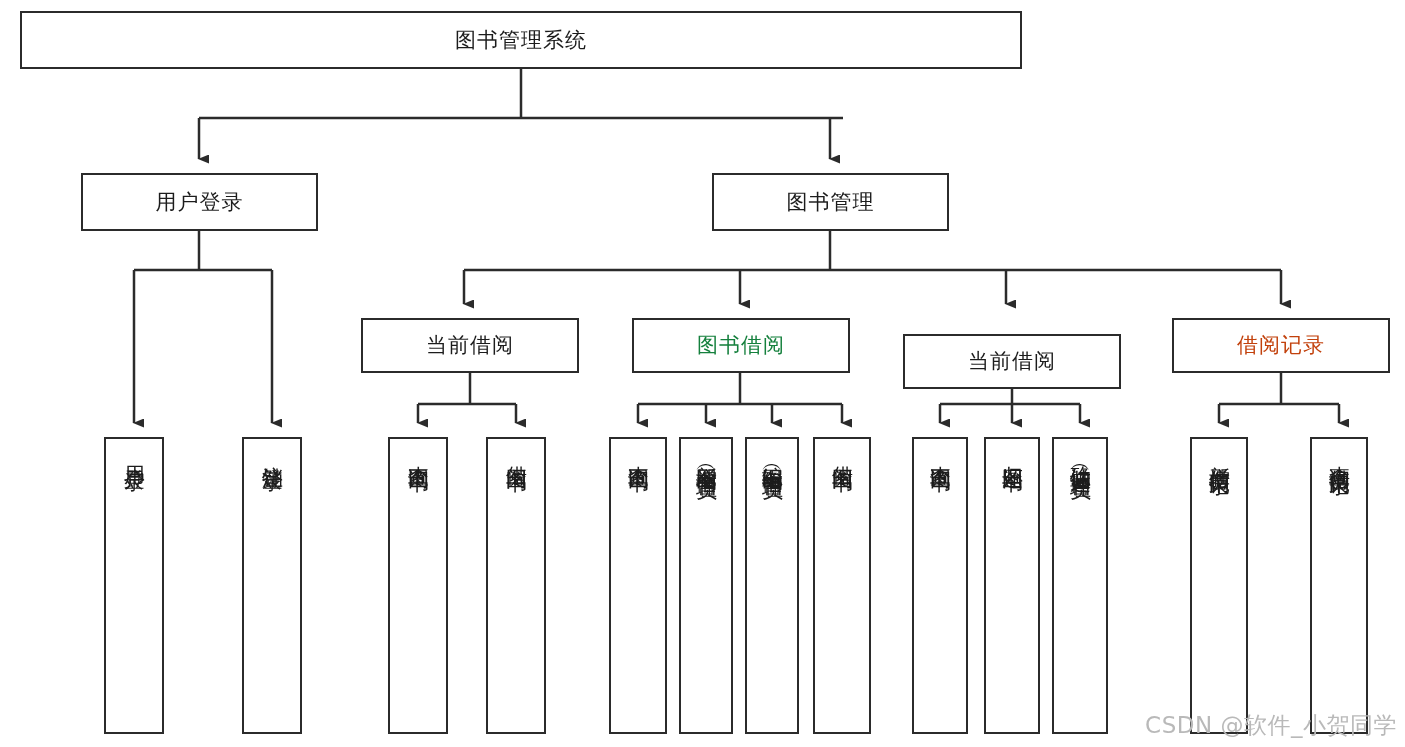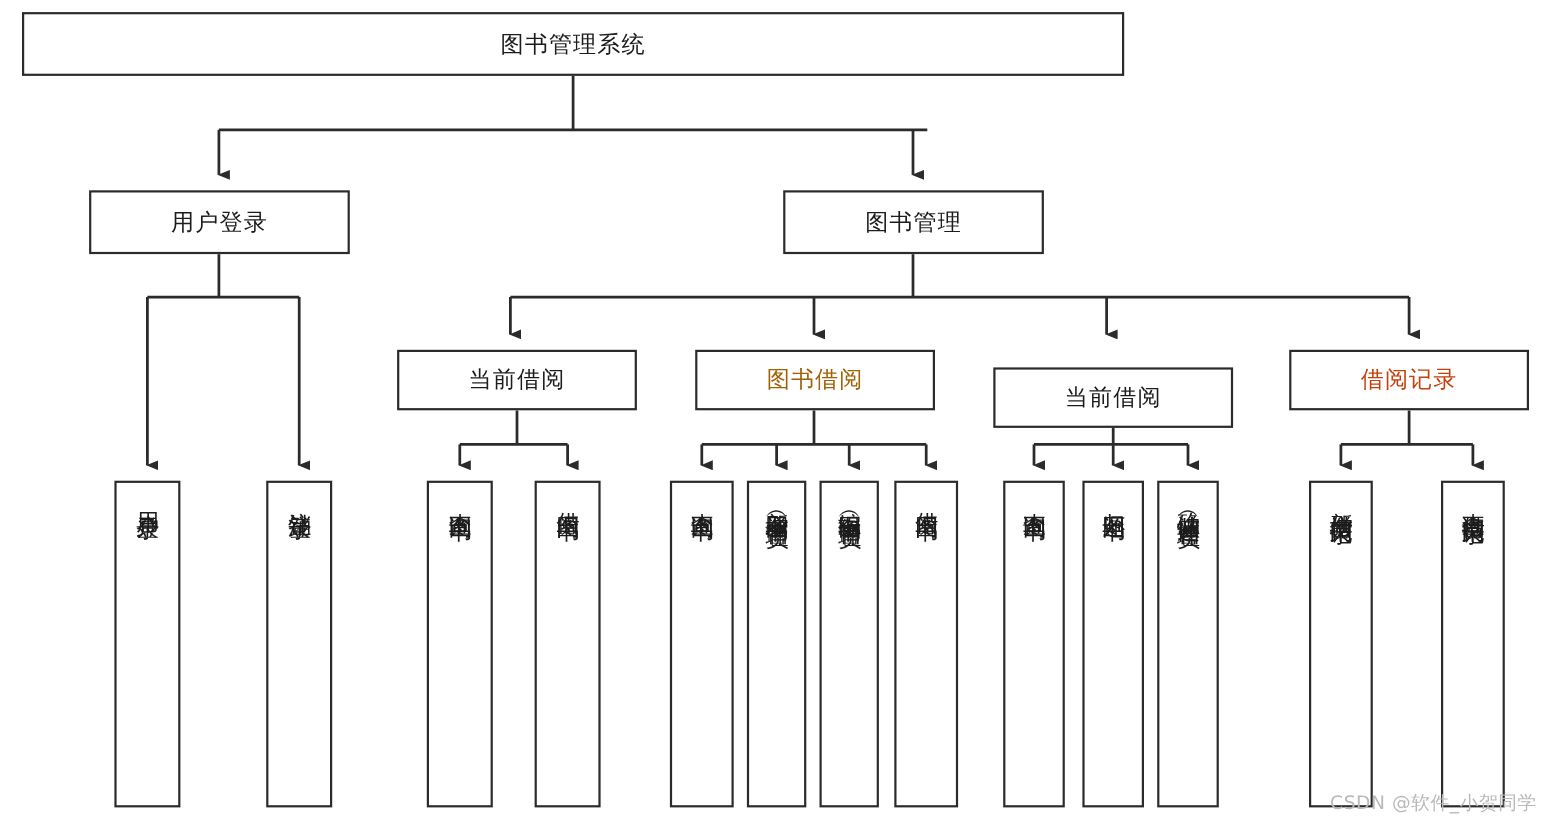--- a/index.html
+++ b/index.html
@@ -53,21 +53,21 @@
     text-orientation: upright;
     line-height: 1.28;
     letter-spacing: 2px;
     white-space: nowrap;
     -webkit-writing-mode: vertical-rl;
   }
   .watermark {
     position: absolute;
     right: 8px;
     bottom: 6px;
-    font-size: 17px;
+    font-size: 23px;
     color: #b9b9b9;
     white-space: nowrap;
     letter-spacing: 0.5px;
     pointer-events: none;
   }
 </style>
 </head>
 <body style="background: rgb(255, 255, 255);">
 
 <div id="canvas" style="background: rgb(255, 255, 255);">
@@ -133,21 +133,21 @@
     <span class="node-label-h" style="color: rgb(28, 28, 28);">用户登录</span>
   </div>
   <div class="node-box" style="left: 712px; top: 173px; width: 237px; height: 58px; border-color: rgb(43, 43, 43); background: rgb(255, 255, 255);">
     <span class="node-label-h" style="color: rgb(28, 28, 28);">图书管理</span>
   </div>
 
   <div class="node-box" style="left: 361px; top: 318px; width: 218px; height: 55px; border-color: rgb(43, 43, 43); background: rgb(255, 255, 255);">
     <span class="node-label-h" style="color: rgb(28, 28, 28);">当前借阅</span>
   </div>
   <div class="node-box" style="left: 632px; top: 318px; width: 218px; height: 55px; border-color: rgb(43, 43, 43); background: rgb(255, 255, 255);">
-    <span class="node-label-h" style="color: #a16207;">图书借阅</span>
+    <span class="node-label-h" style="color: #15803d;">图书借阅</span>
   </div>
   <div class="node-box" style="left: 903px; top: 318px; width: 218px; height: 55px; border-color: rgb(43, 43, 43); background: rgb(255, 255, 255); margin-top: 16px;">
     <span class="node-label-h" style="color: rgb(28, 28, 28);">当前借阅</span>
   </div>
   <div class="node-box" style="left: 1172px; top: 318px; width: 218px; height: 55px; border-color: rgb(43, 43, 43); background: rgb(255, 255, 255);">
     <span class="node-label-h" style="color: #c2410c;">借阅记录</span>
   </div>
 
   <div class="node-box leaf" style="left: 104px; top: 437px; width: 60px; height: 297px; border-color: rgb(43, 43, 43); background: rgb(255, 255, 255);">
     <span class="node-label-v" style="color: rgb(28, 28, 28);">用户登录</span>

